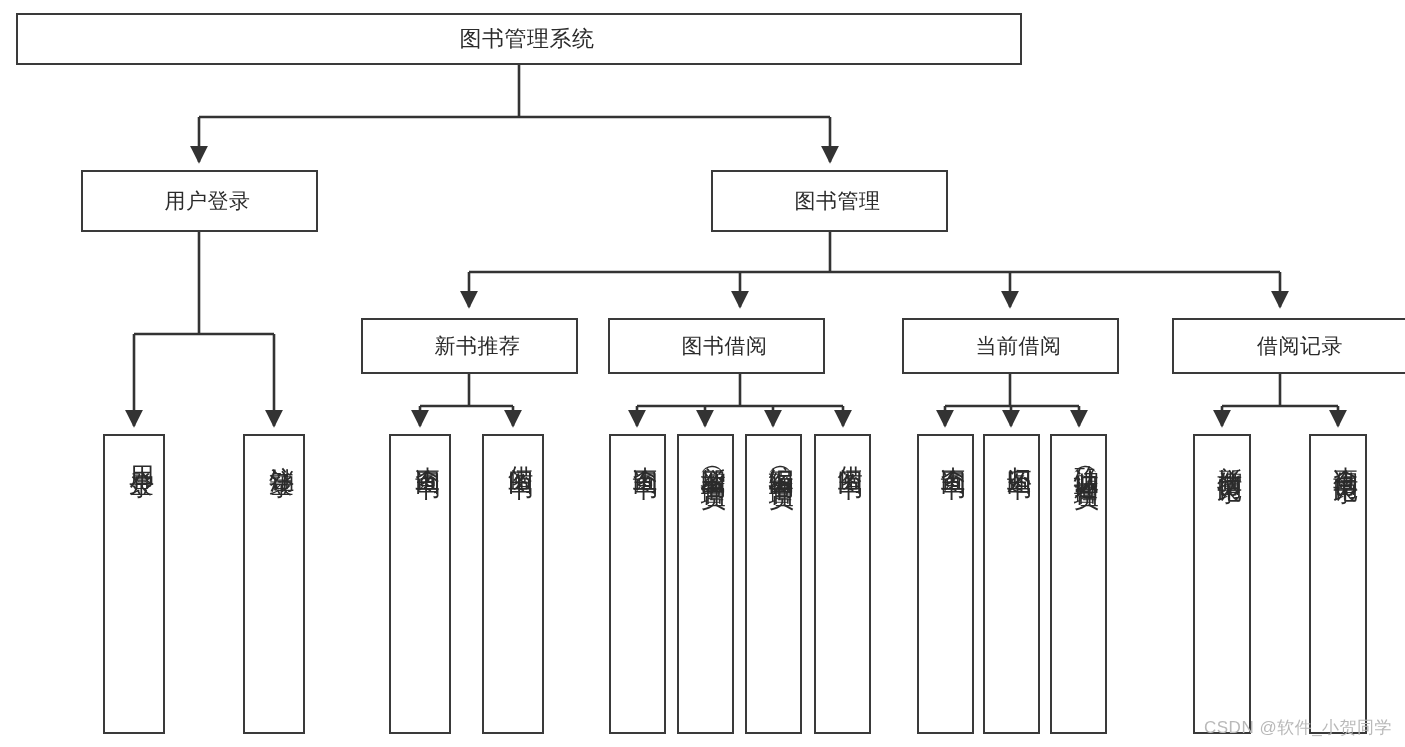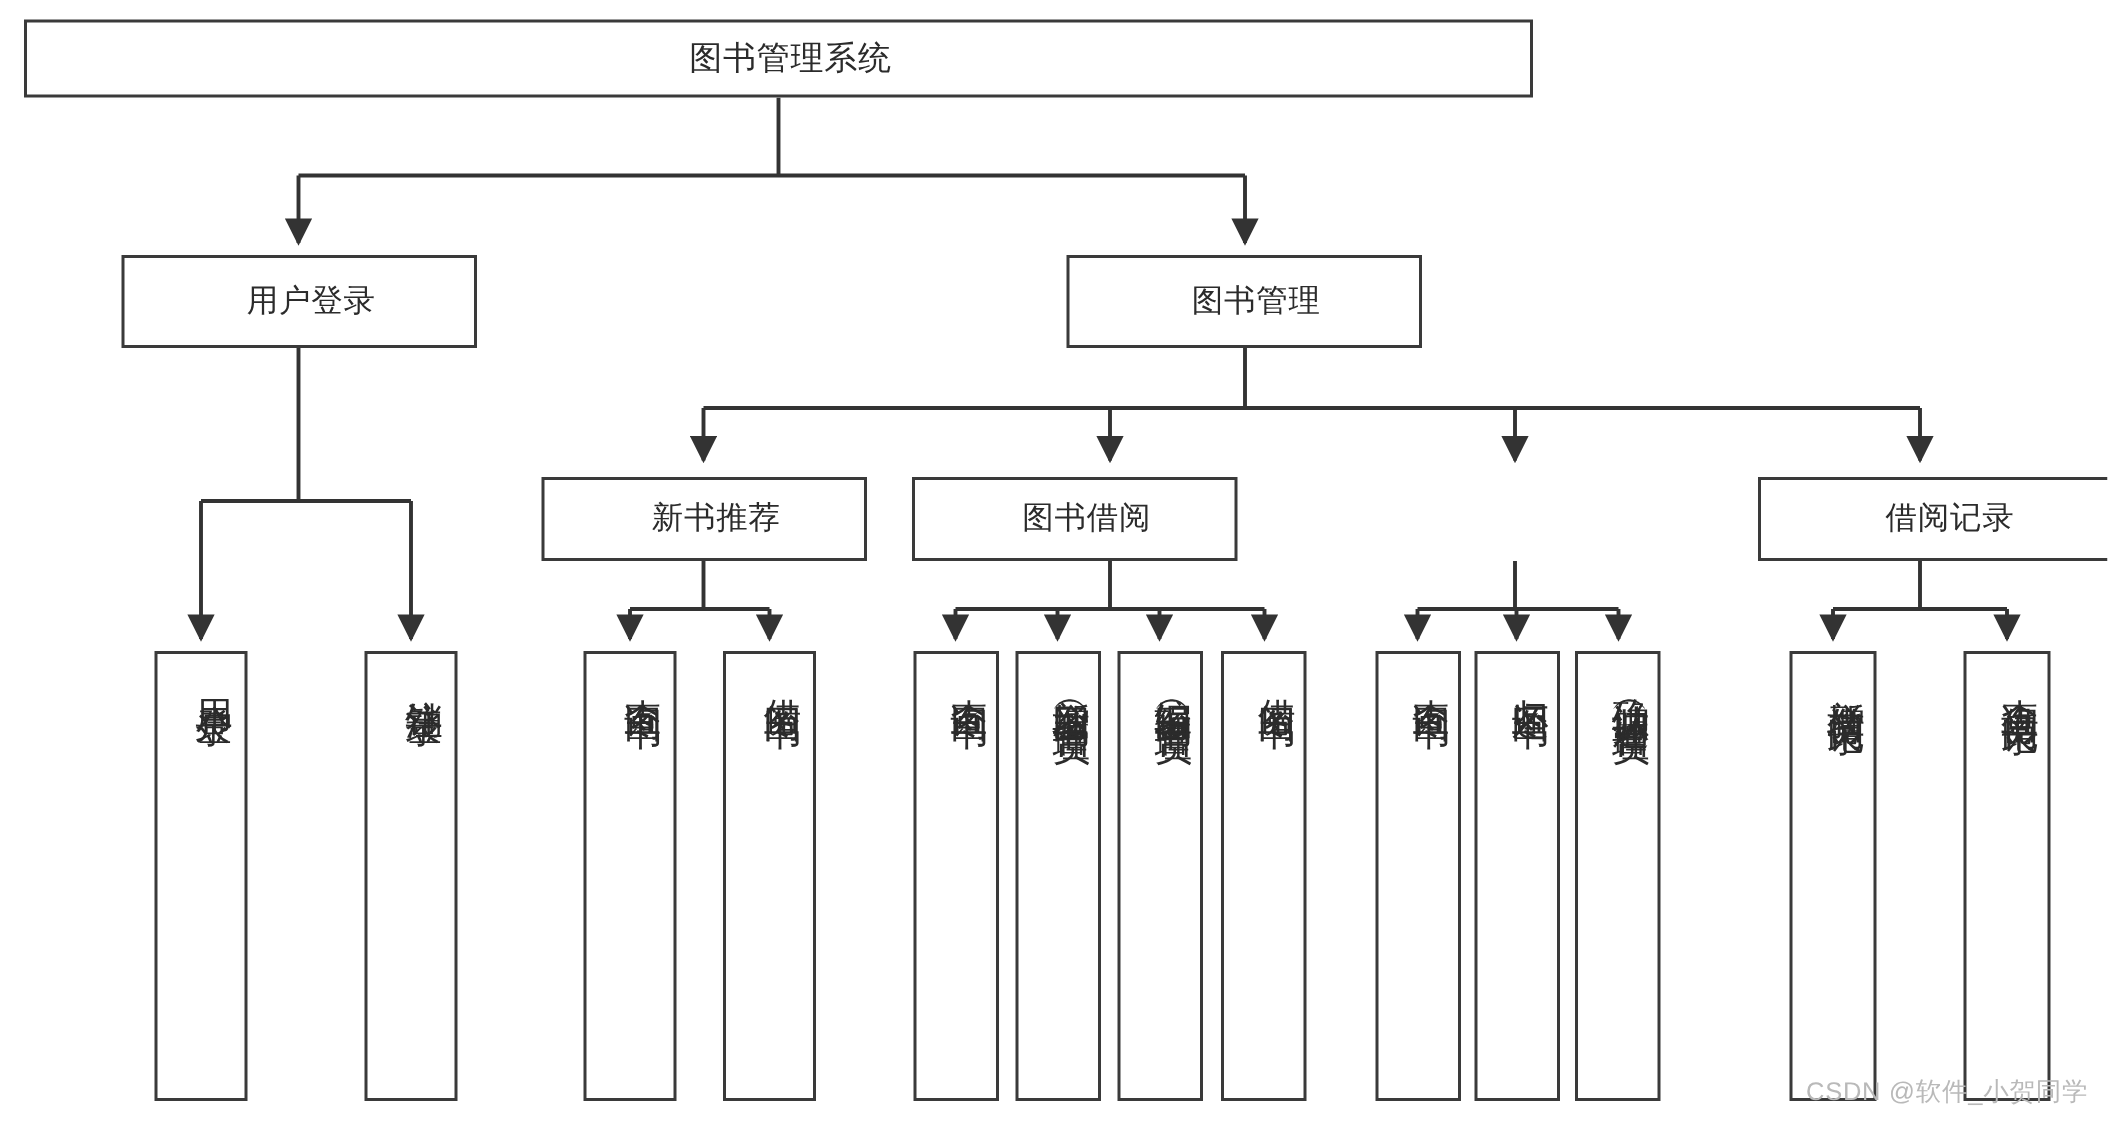--- a/index.html
+++ b/index.html
@@ -138,20 +138,23 @@
   <div class="node horiz" style="left:711px; top:170px; width:237px; height:62px;">
     <span class="label">图书管理</span>
   </div>
 
   <div class="node horiz" style="left:361px; top:318px; width:217px; height:56px;">
     <span class="label">新书推荐</span>
   </div>
   <div class="node horiz" style="left:608px; top:318px; width:217px; height:56px;">
     <span class="label">图书借阅</span>
   </div>
+  <div class="node horiz" style="left:902px; top:318px; width:217px; height:56px;">
+    <span class="label">当前借阅</span>
+  </div>
   <div class="node horiz" style="left:1172px; top:318px; width:240px; height:56px;">
     <span class="label">借阅记录</span>
   </div>
 
   <div class="node vert" style="left:103px; top:434px; width:62px; height:300px;">
     <span class="label">用户登录</span>
   </div>
   <div class="node vert" style="left:243px; top:434px; width:62px; height:300px;">
     <span class="label">注销登录</span>
   </div>

